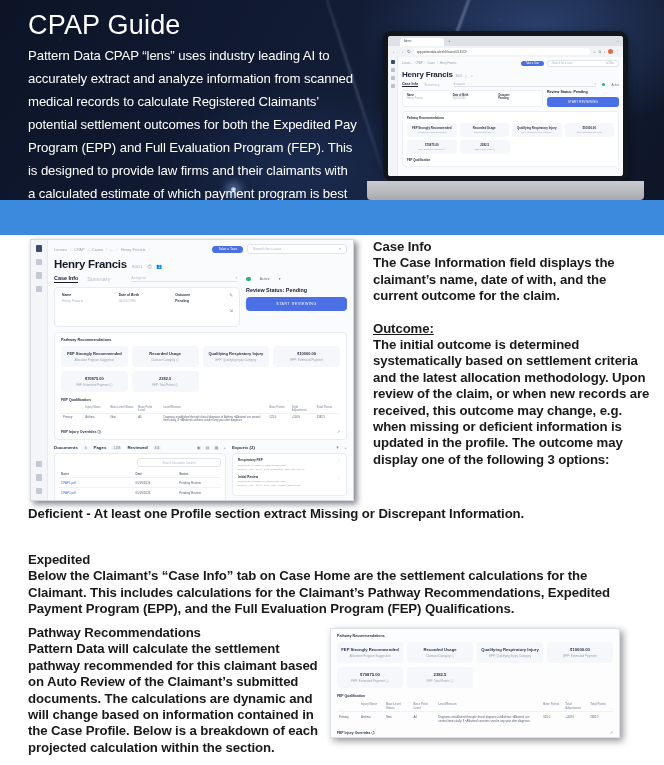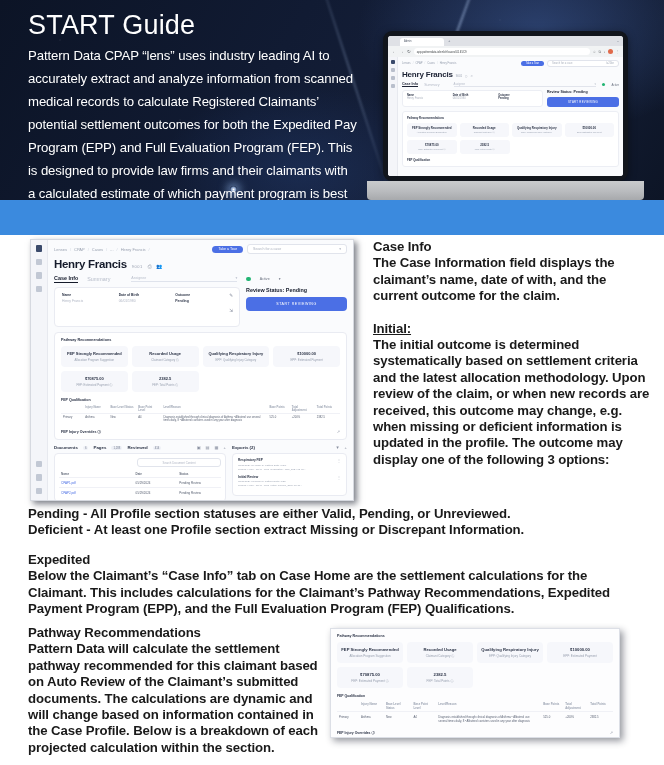--- a/index.html
+++ b/index.html
@@ -295,21 +295,21 @@
 </head>
 <body>
 
 <div class="page">
 
   <div class="hero">
     <div class="hero-grain"></div>
     <div class="hero-streak" style="left:515px; top:-130px; transform: rotate(20deg);"></div>
     <div class="hero-streak" style="left:300px; top:-80px; height:300px; transform: rotate(-18deg); opacity:.5;"></div>
     <div class="hero-dot" style="left:230px; top:186px;"></div>
-    <div class="hero-title">START Guide</div>
+    <div class="hero-title">CPAP Guide</div>
     <div class="hero-body">Pattern Data CPAP “lens” uses industry leading AI to accurately extract and analyze information from scanned medical records to calculate Registered Claimants’ potential settlement outcomes for both the Expedited Pay Program  (EPP) and Full Evaluation Program (FEP). This is designed to provide law firms and their claimants with a calculated estimate of which payment program is best for them.</div>
 
     <div class="monitor">
       <div class="mon-bezel">
         <div class="mon-screen">
 
           <div class="bz-tabbar">
             <div class="bz-tab">
               <span class="bz-tab-lbl">Admin</span>
             </div>
@@ -652,26 +652,25 @@
           </div>
         </div>
       </div>
     </div>
   </div>
 
   <div class="col-right">
     <div class="txt txt-h">Case Info</div>
     <div class="txt">The Case Information field displays the claimant’s name, date of with, and the current outcome for the claim.</div>
     <div style="height:16px"></div>
-    <div class="txt txt-u">Initial:</div>
+    <div class="txt txt-u">Outcome:</div>
     <div class="txt">The initial outcome is determined systematically based on settlement criteria and the latest allocation methodology. Upon review of the claim, or when new records are received, this outcome may change, e.g. when missing or deficient information is updated in the profile. The outcome may display one of the  following 3 options:</div>
   </div>
 
   <div class="blk-ab">
-    <div class="txt">Pending - All Profile section statuses are either Valid, Pending, or Unreviewed.</div>
     <div class="txt">Deficient - At least one Profile section extract Missing or Discrepant Information.</div>
   </div>
 
   <div class="blk-calc">
     <div class="txt txt-h">Expedited</div>
     <div class="txt">Below the Claimant’s “Case Info” tab on Case Home are the settlement calculations for the Claimant. This includes calculations for the Claimant’s Pathway Recommendations, Expedited Payment Program (EPP), and the Full Evaluation Program (FEP) Qualifications.</div>
   </div>
 
   <div class="blk-path">
     <div class="txt txt-h">Pathway Recommendations</div>

